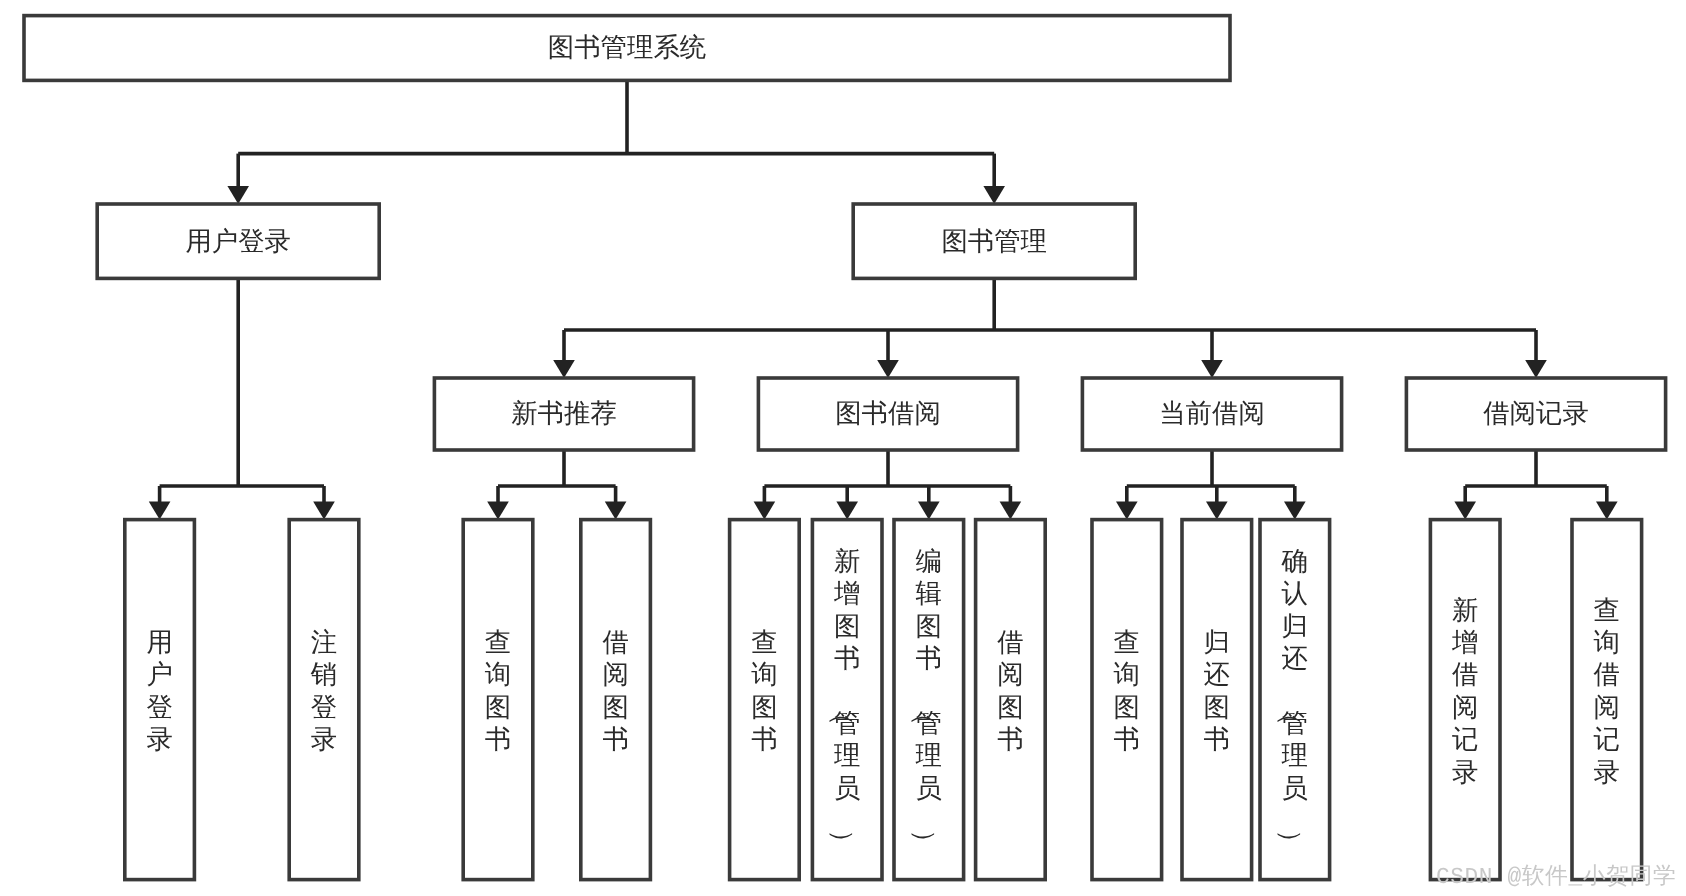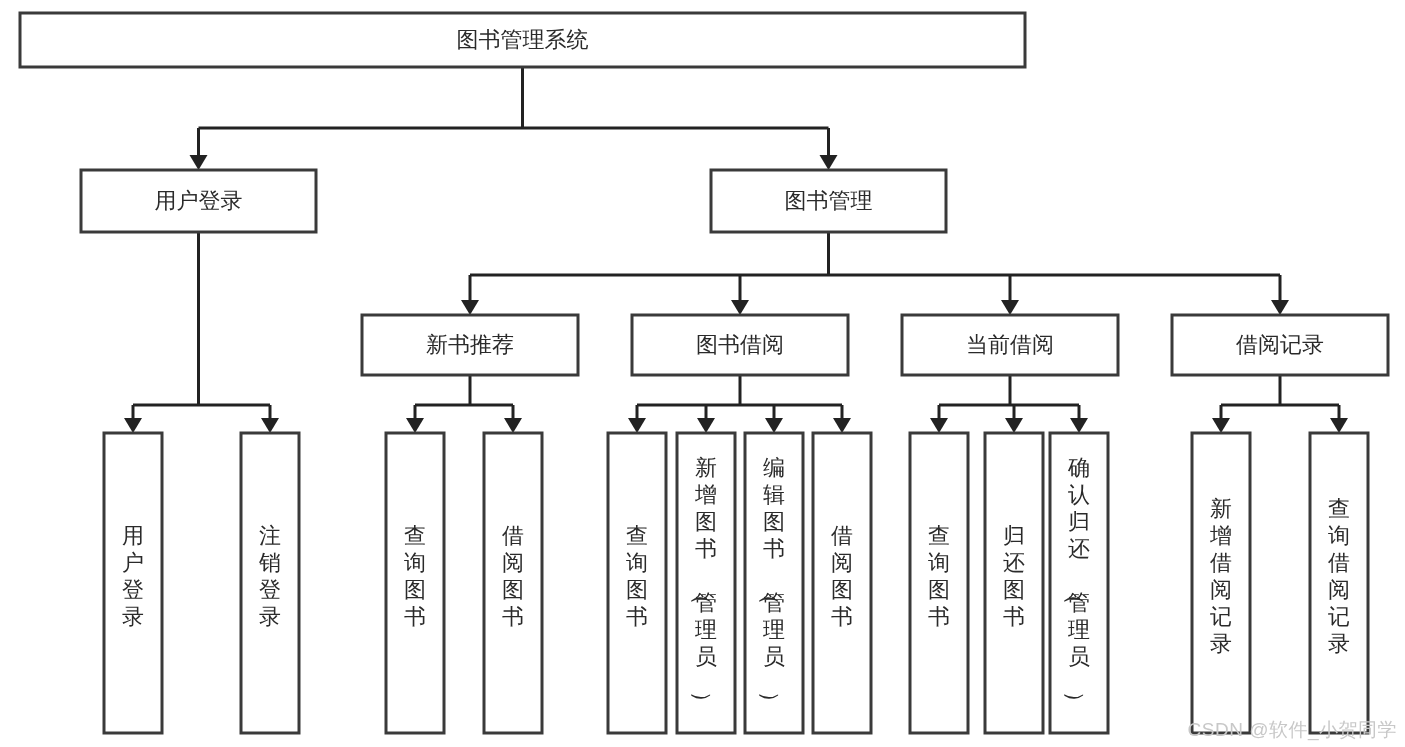--- a/index.html
+++ b/index.html
@@ -18,21 +18,21 @@
     font-size:22px;fill:#2a2a2a;
     text-anchor:middle;dominant-baseline:middle;
   }
   .leaf-label{
     font-family:"DejaVu Sans","Liberation Sans",sans-serif;
     font-size:22px;fill:#2a2a2a;
     text-anchor:middle;
   }
   .watermark{
     position:absolute;right:8px;bottom:4px;
-    font-family:Liberation Sans, sans-serif;
+    font-family:Liberation Mono, monospace;
     font-size:19px;color:#c8c8c8;white-space:nowrap;
     letter-spacing:0.5px;pointer-events:none;
   }
 </style>
 </head>
 <body>
 
 <svg id="chart" viewBox="0 0 1405 747">
   <defs>
     <marker id="arrow" viewBox="0 0 12 12" refX="6" refY="10" markerWidth="12" markerHeight="12" orient="auto-start-reverse">

